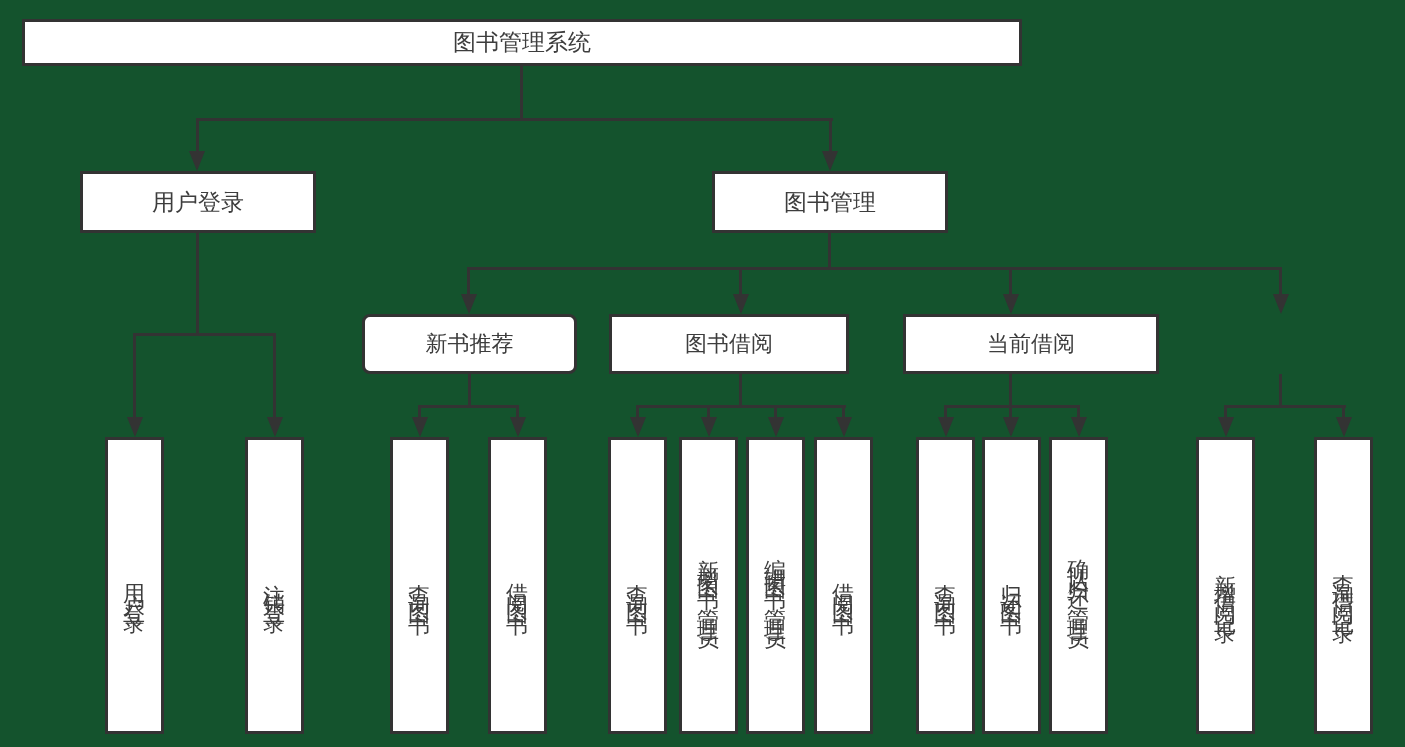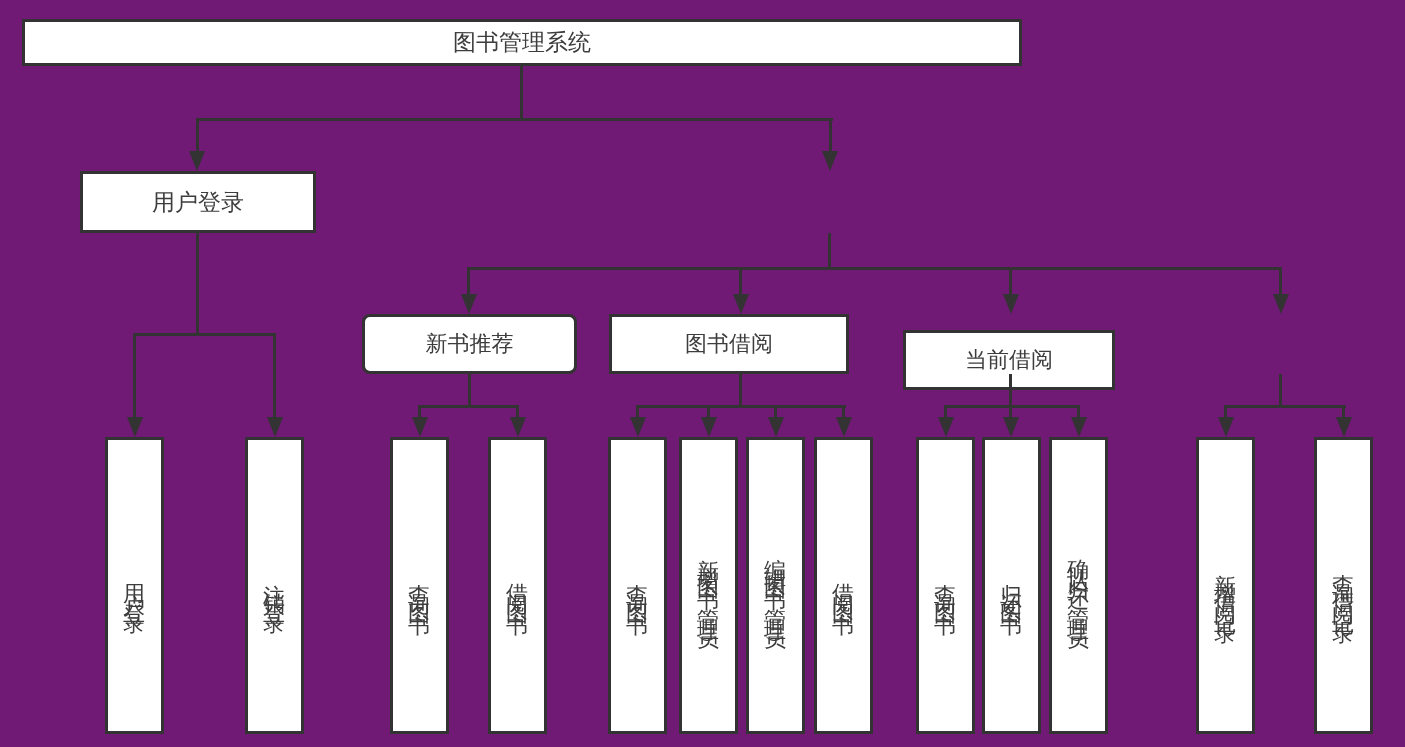--- a/index.html
+++ b/index.html
@@ -1,20 +1,20 @@
 <!DOCTYPE html>
 <html><head>
 <meta charset="utf-8">
 <style>
   html, body { margin: 0; padding: 0; background: #ffffff; }
   #stage {
     position: relative;
     width: 1405px;
     height: 747px;
-    background: #701a75;
+    background: #14532d;
     overflow: hidden;
     font-family: "Liberation Sans", sans-serif;
   }
   .box {
     position: absolute;
     background: #ffffff;
     border: 3px solid #333333;
     box-sizing: border-box;
     color: #3d3d3d;
     text-align: center;
@@ -61,20 +61,21 @@
   <div class="box hbox root" style="left:22px; top:19px; width:1000px; height:47px;">图书管理系统</div>
 
   <div class="ln" style="left:520px; top:66px; width:3px; height:55px;"></div>
   <div class="ln" style="left:196px; top:118px; width:637px; height:3px;"></div>
   <div class="ln" style="left:196px; top:118px; width:3px; height:35px;"></div>
   <div class="ar" style="left:189px; top:151px;"></div>
   <div class="ln" style="left:829px; top:118px; width:3px; height:35px;"></div>
   <div class="ar" style="left:822px; top:151px;"></div>
 
   <div class="box hbox lvl2" style="left:80px; top:171px; width:236px; height:62px;">用户登录</div>
+  <div class="box hbox lvl2" style="left:712px; top:171px; width:236px; height:62px;">图书管理</div>
 
   <div class="ln" style="left:196px; top:233px; width:3px; height:103px;"></div>
   <div class="ln" style="left:133px; top:333px; width:143px; height:3px;"></div>
   <div class="ln" style="left:133px; top:333px; width:3px; height:86px;"></div>
   <div class="ar" style="left:127px; top:417px;"></div>
   <div class="ln" style="left:273px; top:333px; width:3px; height:86px;"></div>
   <div class="ar" style="left:267px; top:417px;"></div>
 
   <div class="ln" style="left:828px; top:233px; width:3px; height:36px;"></div>
   <div class="ln" style="left:467px; top:267px; width:815px; height:3px;"></div>
@@ -82,21 +83,21 @@
   <div class="ar" style="left:461px; top:294px;"></div>
   <div class="ln" style="left:739px; top:267px; width:3px; height:29px;"></div>
   <div class="ar" style="left:733px; top:294px;"></div>
   <div class="ln" style="left:1009px; top:267px; width:3px; height:29px;"></div>
   <div class="ar" style="left:1003px; top:294px;"></div>
   <div class="ln" style="left:1279px; top:267px; width:3px; height:29px;"></div>
   <div class="ar" style="left:1273px; top:294px;"></div>
 
   <div class="box hbox lvl3" style="left:362px; top:314px; width:215px; height:60px;border-radius:8px;">新书推荐</div>
   <div class="box hbox lvl3" style="left:609px; top:314px; width:240px; height:60px;">图书借阅</div>
-  <div class="box hbox lvl3" style="left:903px; top:314px; width:212px; height:60px;margin-top:16px;">当前借阅</div>
+  <div class="box hbox lvl3" style="left:903px; top:314px; width:256px; height:60px;">当前借阅</div>
 
   <div class="ln" style="left:468px; top:374px; width:3px; height:33px;"></div>
   <div class="ln" style="left:418px; top:405px; width:101px; height:3px;"></div>
   <div class="ln" style="left:418px; top:405px; width:3px; height:14px;"></div>
   <div class="ar" style="left:412px; top:417px;"></div>
   <div class="ln" style="left:516px; top:405px; width:3px; height:14px;"></div>
   <div class="ar" style="left:510px; top:417px;"></div>
 
   <div class="ln" style="left:739px; top:374px; width:3px; height:33px;"></div>
   <div class="ln" style="left:636px; top:405px; width:210px; height:3px;"></div>

